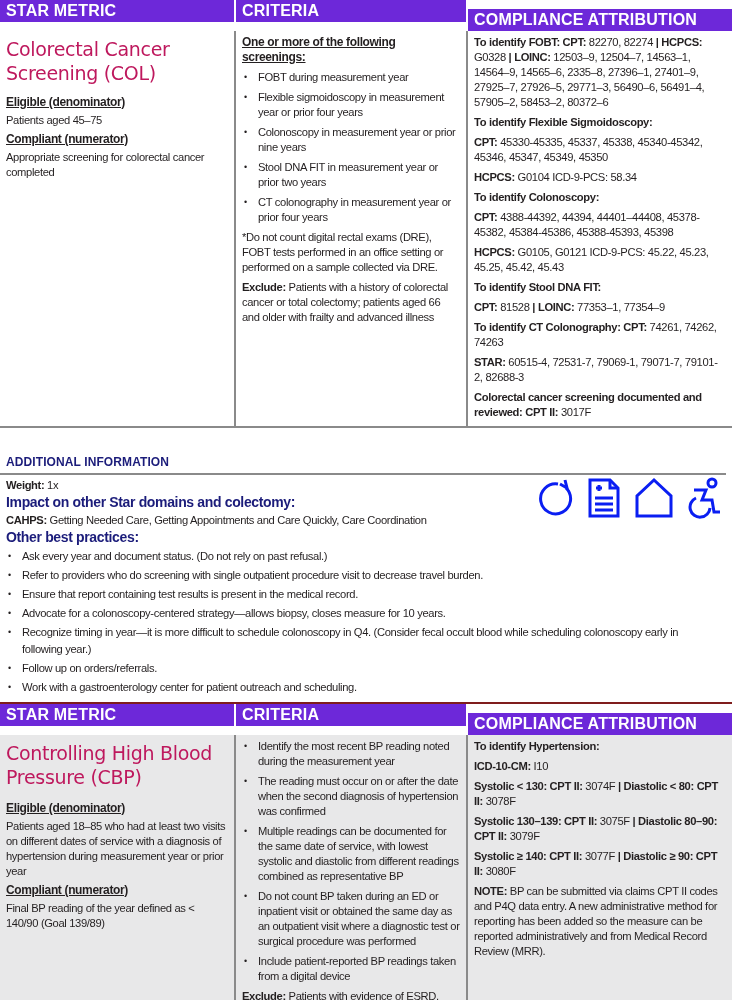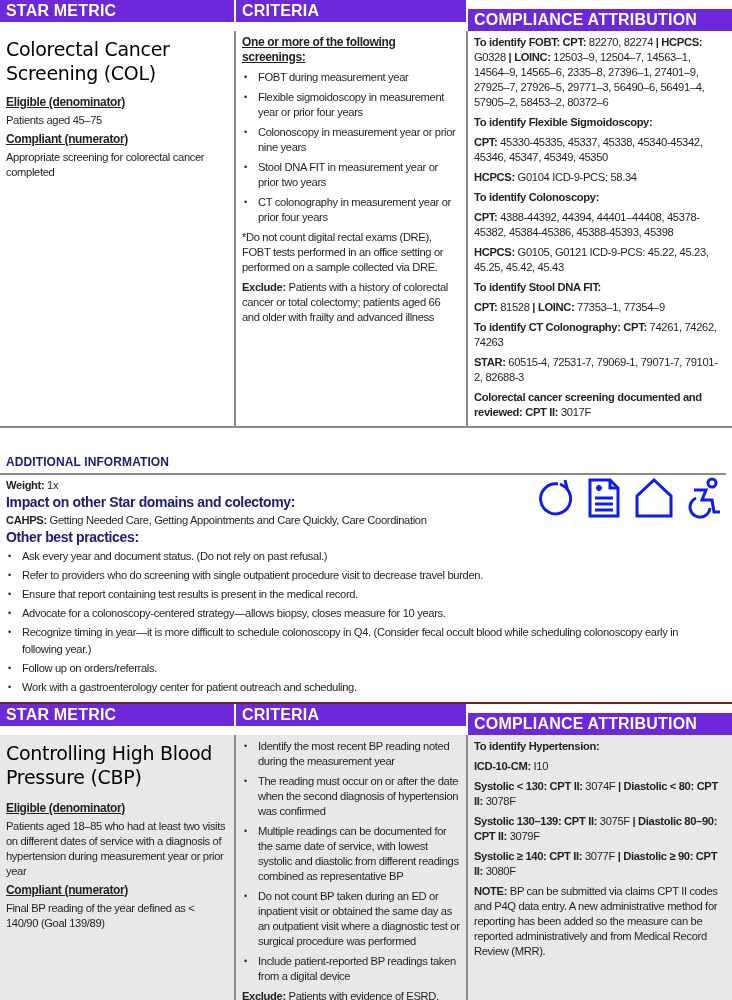--- a/index.html
+++ b/index.html
@@ -17,21 +17,21 @@
     .hdr:last-child { border-right: none; margin-top: 9px; }
     .cell {
       box-sizing: border-box; padding: 4px 6px 6px 6px;
       border-right: 2px solid #8a8a8a; border-bottom: 2px solid #8a8a8a;
       font-size: 11.2px; line-height: 15px; letter-spacing: -0.35px;
     }
     .cell:first-child { border-left: none; }
     .cell.last { border-right: none; }
     .gray .cell { background: #e8e8e9; }
     .title {
-      font-family: "DejaVu Sans", sans-serif; color: #000000; font-size: 19px;
+      font-family: "DejaVu Sans", sans-serif; color: #be185d; font-size: 19px;
       line-height: 24px; font-weight: normal; letter-spacing: -0.3px; margin: 2px 0 10px 0;
     }
     .lab { font-weight: bold; font-size: 12px; margin: 0 0 3px 0; text-decoration: underline; }
     .txt { margin: 0 0 4px 0; }
     ul { margin: 0; padding: 0; list-style: none; }
     li { position: relative; padding-left: 16px; margin-bottom: 5px; }
     li::before { content: "\2022"; position: absolute; left: 2px; top: 0; font-size: 9px; }
     .b { font-weight: bold; }
     .p { margin: 0 0 5px 0; }
     .addl { border-bottom: 2px solid #7f1d1d; padding: 4px 12px 4px 6px; position: relative; font-size: 11.2px; line-height: 15px; letter-spacing: -0.35px; margin-top: 20px; }

